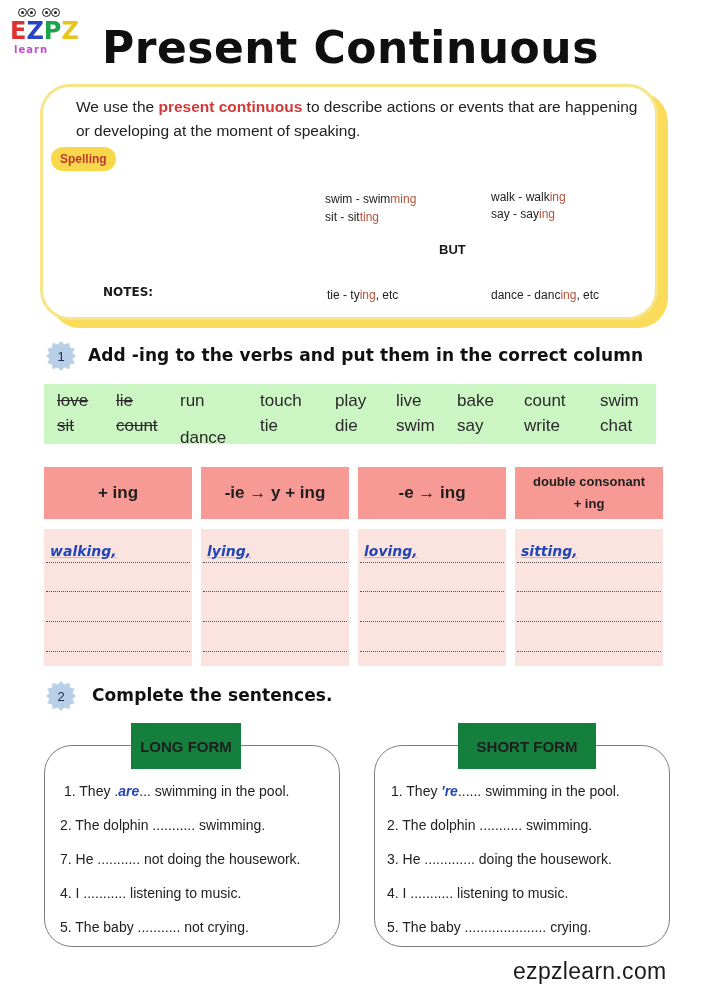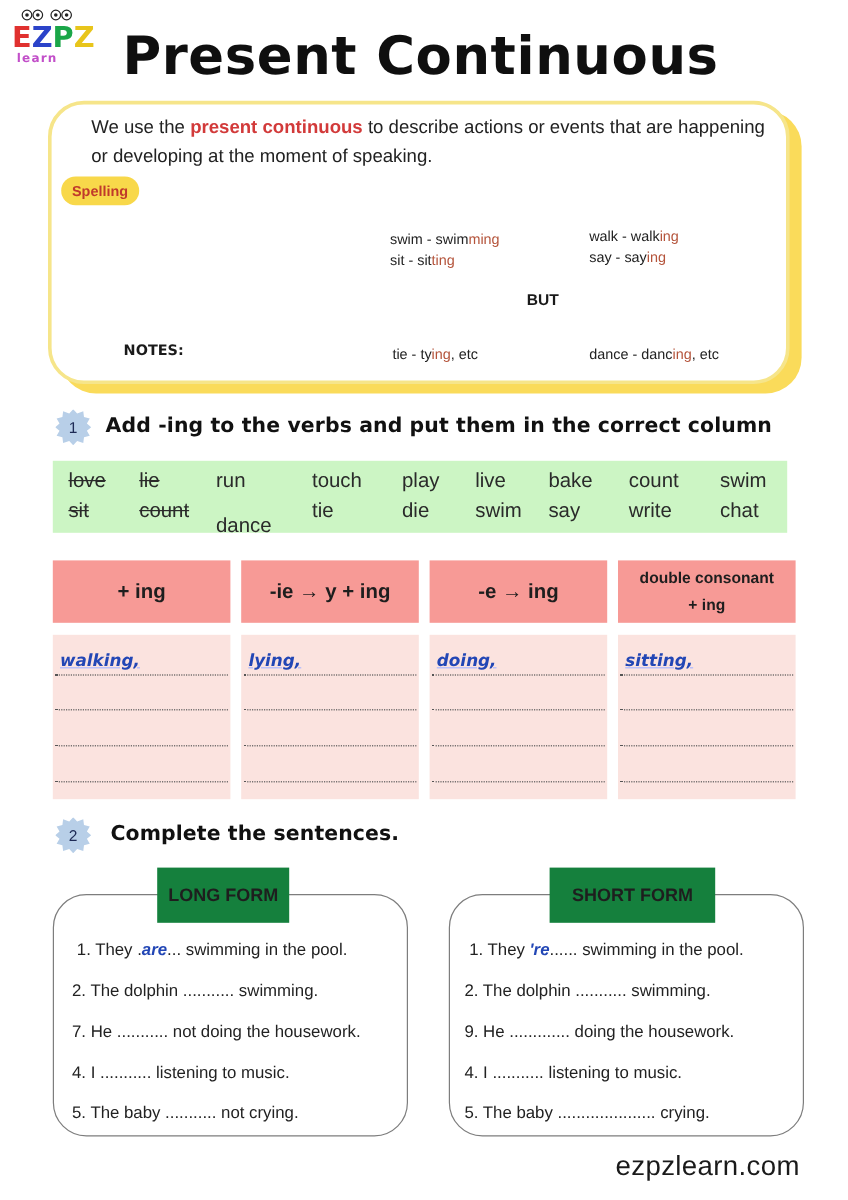--- a/index.html
+++ b/index.html
@@ -140,21 +140,21 @@
   <div class="line" style="top:122px"></div>
 </div>
 <div class="col-body" style="left:201px">
   <span class="answer">lying,</span>
   <div class="line" style="top:33px"></div>
   <div class="line" style="top:62px"></div>
   <div class="line" style="top:92px"></div>
   <div class="line" style="top:122px"></div>
 </div>
 <div class="col-body" style="left:358px">
-  <span class="answer">doing,</span>
+  <span class="answer">loving,</span>
   <div class="line" style="top:33px"></div>
   <div class="line" style="top:62px"></div>
   <div class="line" style="top:92px"></div>
   <div class="line" style="top:122px"></div>
 </div>
 <div class="col-body" style="left:515px">
   <span class="answer">sitting,</span>
   <div class="line" style="top:33px"></div>
   <div class="line" style="top:62px"></div>
   <div class="line" style="top:92px"></div>
@@ -178,17 +178,17 @@
 <div class="sentence" style="left:60px; top:885px">4. I ........... listening to music.</div>
 <div class="sentence" style="left:60px; top:919px">5. The baby ........... not crying.</div>
 
 <div class="sent-box" style="left:374px"></div>
 <div class="form-label" style="left:458px; width:138px">SHORT FORM</div>
 
 <div class="sentence" style="left:391px; top:783px">
   <span>1. They </span><span class="fill">'re</span><span>...... swimming in the pool.</span>
 </div>
 <div class="sentence" style="left:387px; top:817px">2. The dolphin ........... swimming.</div>
-<div class="sentence" style="left:387px; top:851px">9. He ............. doing the housework.</div>
+<div class="sentence" style="left:387px; top:851px">3. He ............. doing the housework.</div>
 <div class="sentence" style="left:387px; top:885px">4. I ........... listening to music.</div>
 <div class="sentence" style="left:387px; top:919px">5. The baby ..................... crying.</div>
 
 <div class="footer">ezpzlearn.com</div>
 
 </body></html>

